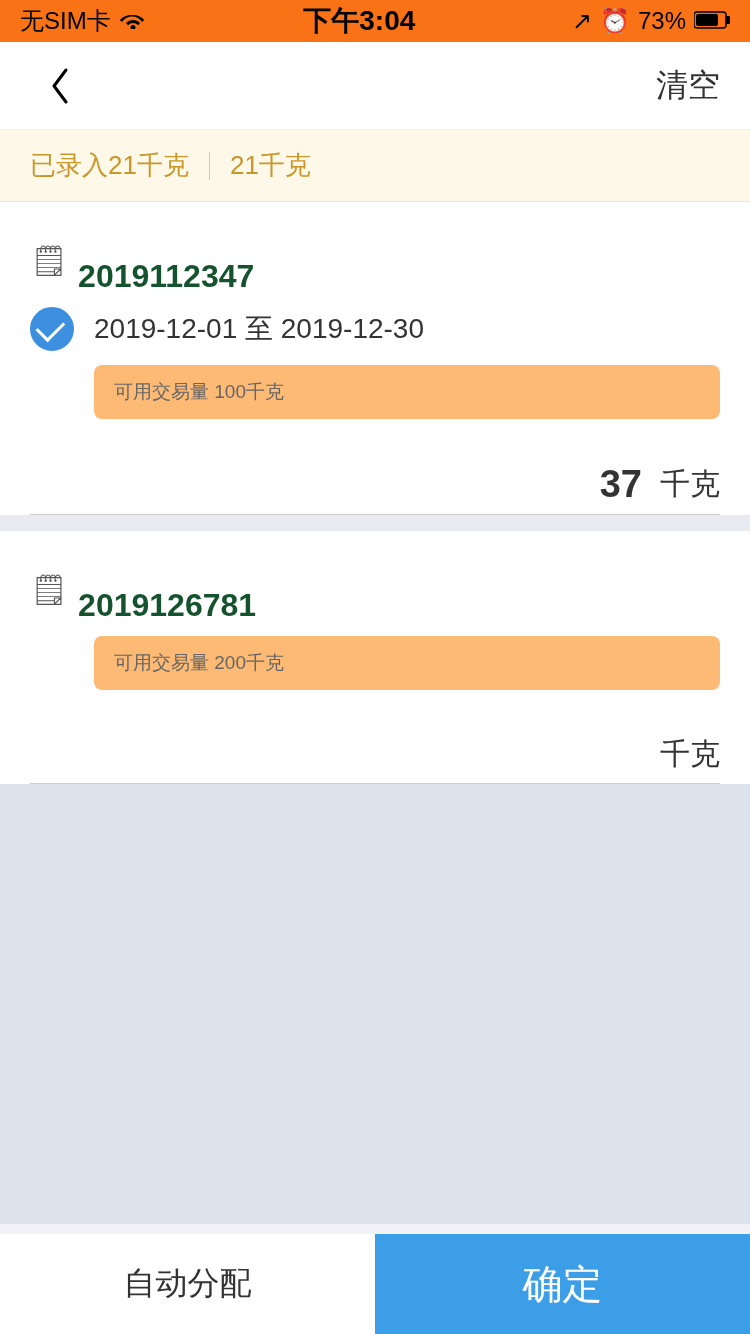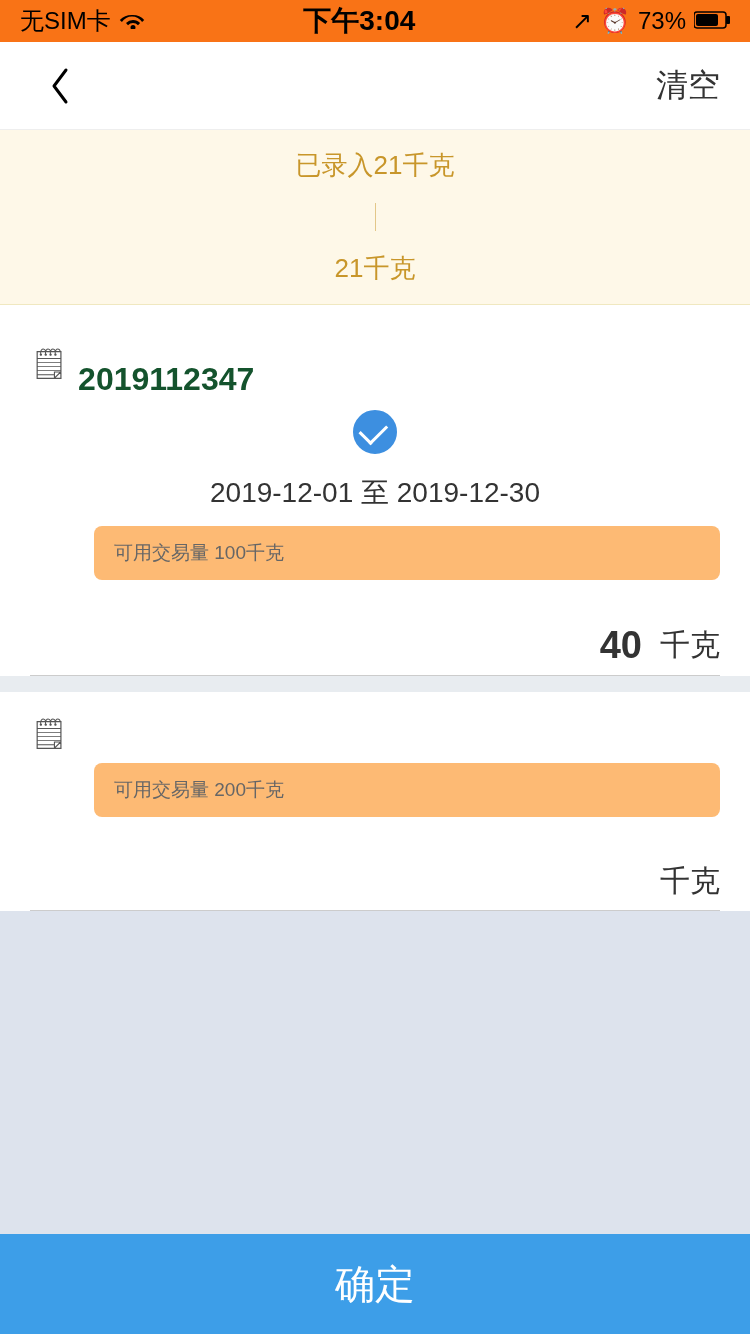--- a/index.html
+++ b/index.html
@@ -77,21 +77,20 @@
 
     
     .summary-bar {
       width: 750px;
       background: #fef8e8;
       padding: 18px 30px;
       display: flex;
       align-items: center;
       gap: 20px;
       border-bottom: 1px solid #f0e8c0;
-      flex-direction: column;
     }
     .summary-label {
       font-size: 26px;
       color: #c8962a;
     }
     .summary-divider {
       width: 1px;
       height: 28px;
       background: #c8962a;
       opacity: 0.5;
@@ -127,21 +126,20 @@
       font-weight: 700;
       color: #14532d;
       margin-top: 32px;
     }
 
     .batch-date-row {
       display: flex;
       align-items: center;
       gap: 20px;
       margin-bottom: 14px;
-      flex-direction: column;
     }
     .radio-circle {
       width: 44px;
       height: 44px;
       border-radius: 50%;
       border: 2px solid #ccc;
       background: #f5f5f5;
       display: flex;
       align-items: center;
       justify-content: center;
@@ -305,41 +303,43 @@
       <span class="batch-id">2019112347</span>
     </div>
     <div class="batch-date-row">
       <div class="radio-circle selected"></div>
       <span class="batch-date">2019-12-01 至 2019-12-30</span>
     </div>
     <div class="batch-quantity-bar">可用交易量 100千克</div>
   </div>
   <div class="quantity-row">
     <div class="quantity-input-wrapper">
-      <span class="quantity-value">40</span>
+      <span class="quantity-value">37</span>
       <span class="quantity-unit">千克</span>
     </div>
   </div>
   <div class="quantity-underline"></div>
 </div>
 
 <div class="card-divider"></div>
 
 <div class="batch-container">
   <div class="batch-item">
     <div class="batch-header">
       <span class="batch-icon">🗒</span>
+      <span class="batch-id">2019126781</span>
     </div>
     <div class="batch-quantity-bar">可用交易量 200千克</div>
   </div>
   <div class="quantity-row">
     <div class="quantity-input-wrapper">
       <span class="quantity-unit">千克</span>
     </div>
   </div>
   <div class="quantity-underline"></div>
 </div>
 
 <div class="empty-area"></div>
 
 <div class="bottom-bar">
+  <button class="btn-auto">自动分配</button>
   <button class="btn-confirm">确定</button>
 </div>
 
 </body></html>

